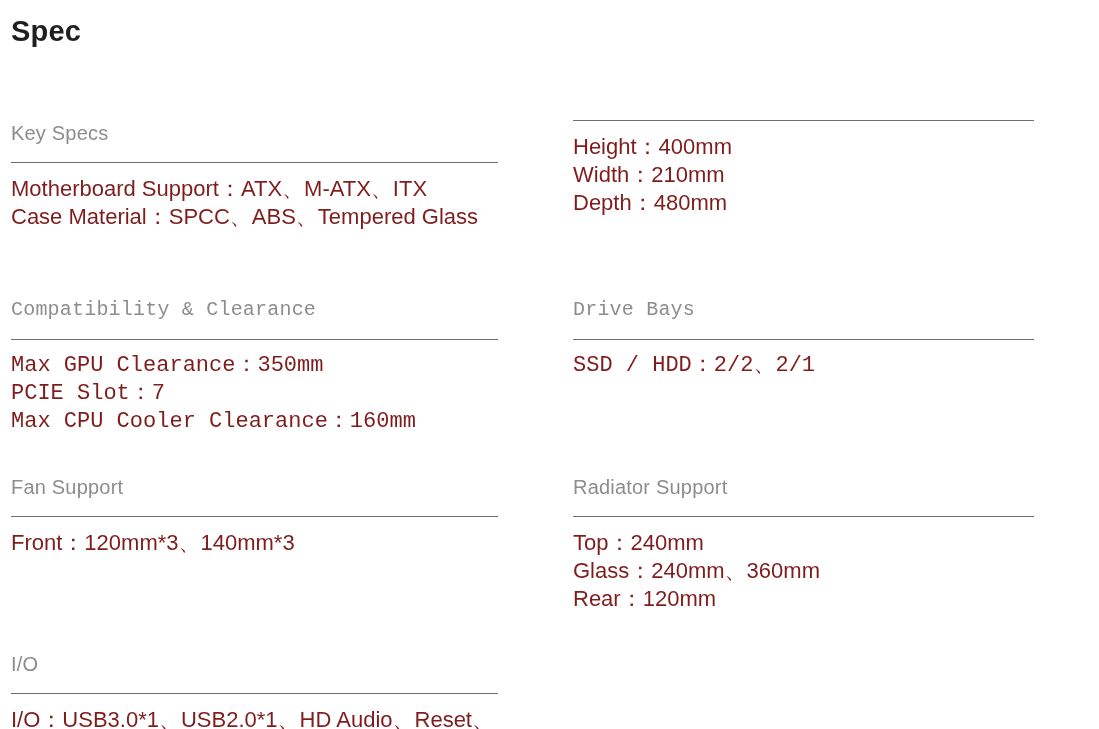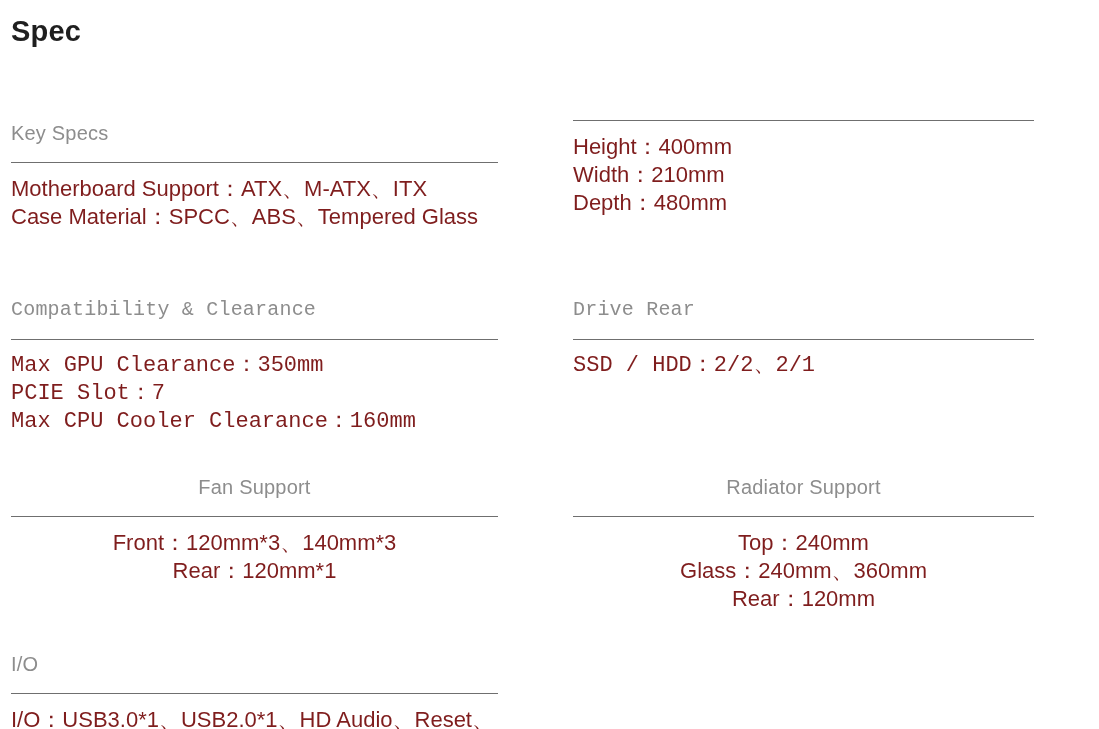--- a/index.html
+++ b/index.html
@@ -32,21 +32,21 @@
     margin-top: 70px;
     display: grid;
     grid-template-columns: 487px 461px;
     column-gap: 75px;
     grid-template-rows: 177px 177px 177px auto;
   }
   .col-left  { grid-column: 1; }
   .col-right { grid-column: 2; }
   .row-1 { grid-row: 1; }
   .row-2 { grid-row: 2; font-family: Liberation Mono, monospace; }
-  .row-3 { grid-row: 3; text-align: center; }
+  .row-3 { grid-row: 3; }
   .row-4 { grid-row: 4; }
   .sec-title {
     margin: 0 0 16px 0;
     font-size: 20px;
     line-height: 26px;
     font-weight: 400;
     color: #8d8d8d;
     letter-spacing: 0.2px;
   }
   .sec-rule {
@@ -90,21 +90,20 @@
         <p class="spec-line">PCIE Slot：7</p>
         <p class="spec-line">Max CPU Cooler Clearance：160mm</p>
       </div>
     </section>
 
     <section class="col-left row-3">
       <h2 class="sec-title">Fan Support</h2>
       <div class="sec-rule"></div>
       <div class="sec-items">
         <p class="spec-line">Front：120mm*3、140mm*3</p>
-        <p class="spec-line">Rear：120mm*1</p>
       </div>
     </section>
 
     <section class="col-left row-4">
       <h2 class="sec-title">I/O</h2>
       <div class="sec-rule"></div>
       <div class="sec-items">
         <p class="spec-line">I/O：USB3.0*1、USB2.0*1、HD Audio、Reset、Power</p>
       </div>
     </section>
@@ -112,21 +111,21 @@
     <section class="col-right row-1">
       <div class="sec-rule"></div>
       <div class="sec-items">
         <p class="spec-line">Height：400mm</p>
         <p class="spec-line">Width：210mm</p>
         <p class="spec-line">Depth：480mm</p>
       </div>
     </section>
 
     <section class="col-right row-2">
-      <h2 class="sec-title">Drive Rear</h2>
+      <h2 class="sec-title">Drive Bays</h2>
       <div class="sec-rule"></div>
       <div class="sec-items">
         <p class="spec-line">SSD / HDD：2/2、2/1</p>
       </div>
     </section>
 
     <section class="col-right row-3">
       <h2 class="sec-title">Radiator Support</h2>
       <div class="sec-rule"></div>
       <div class="sec-items">

